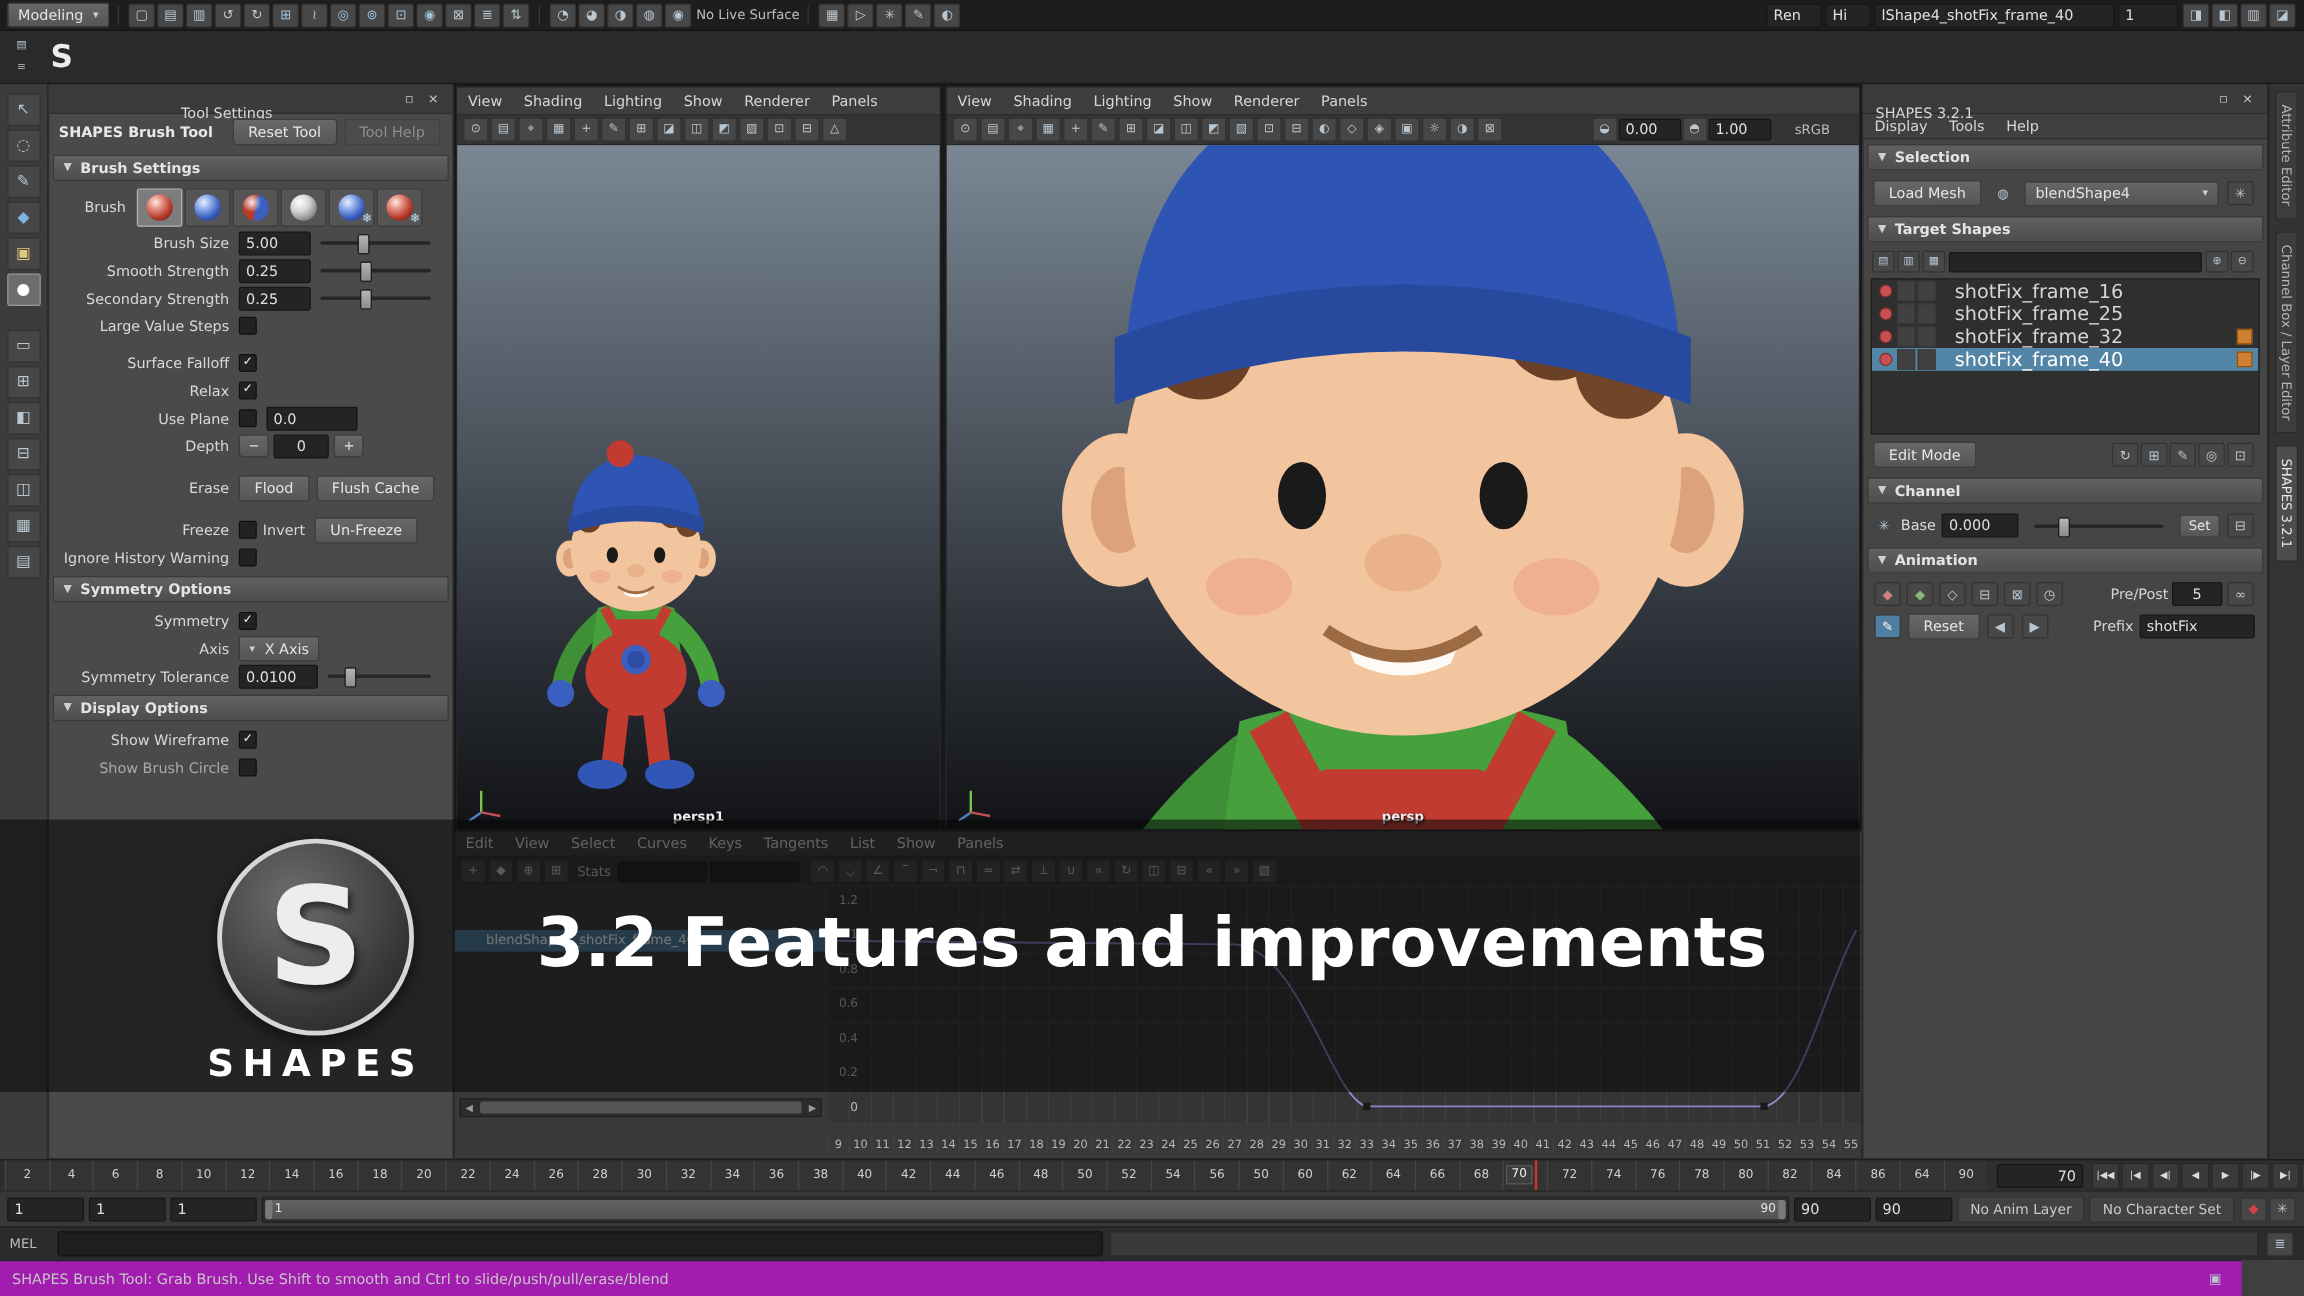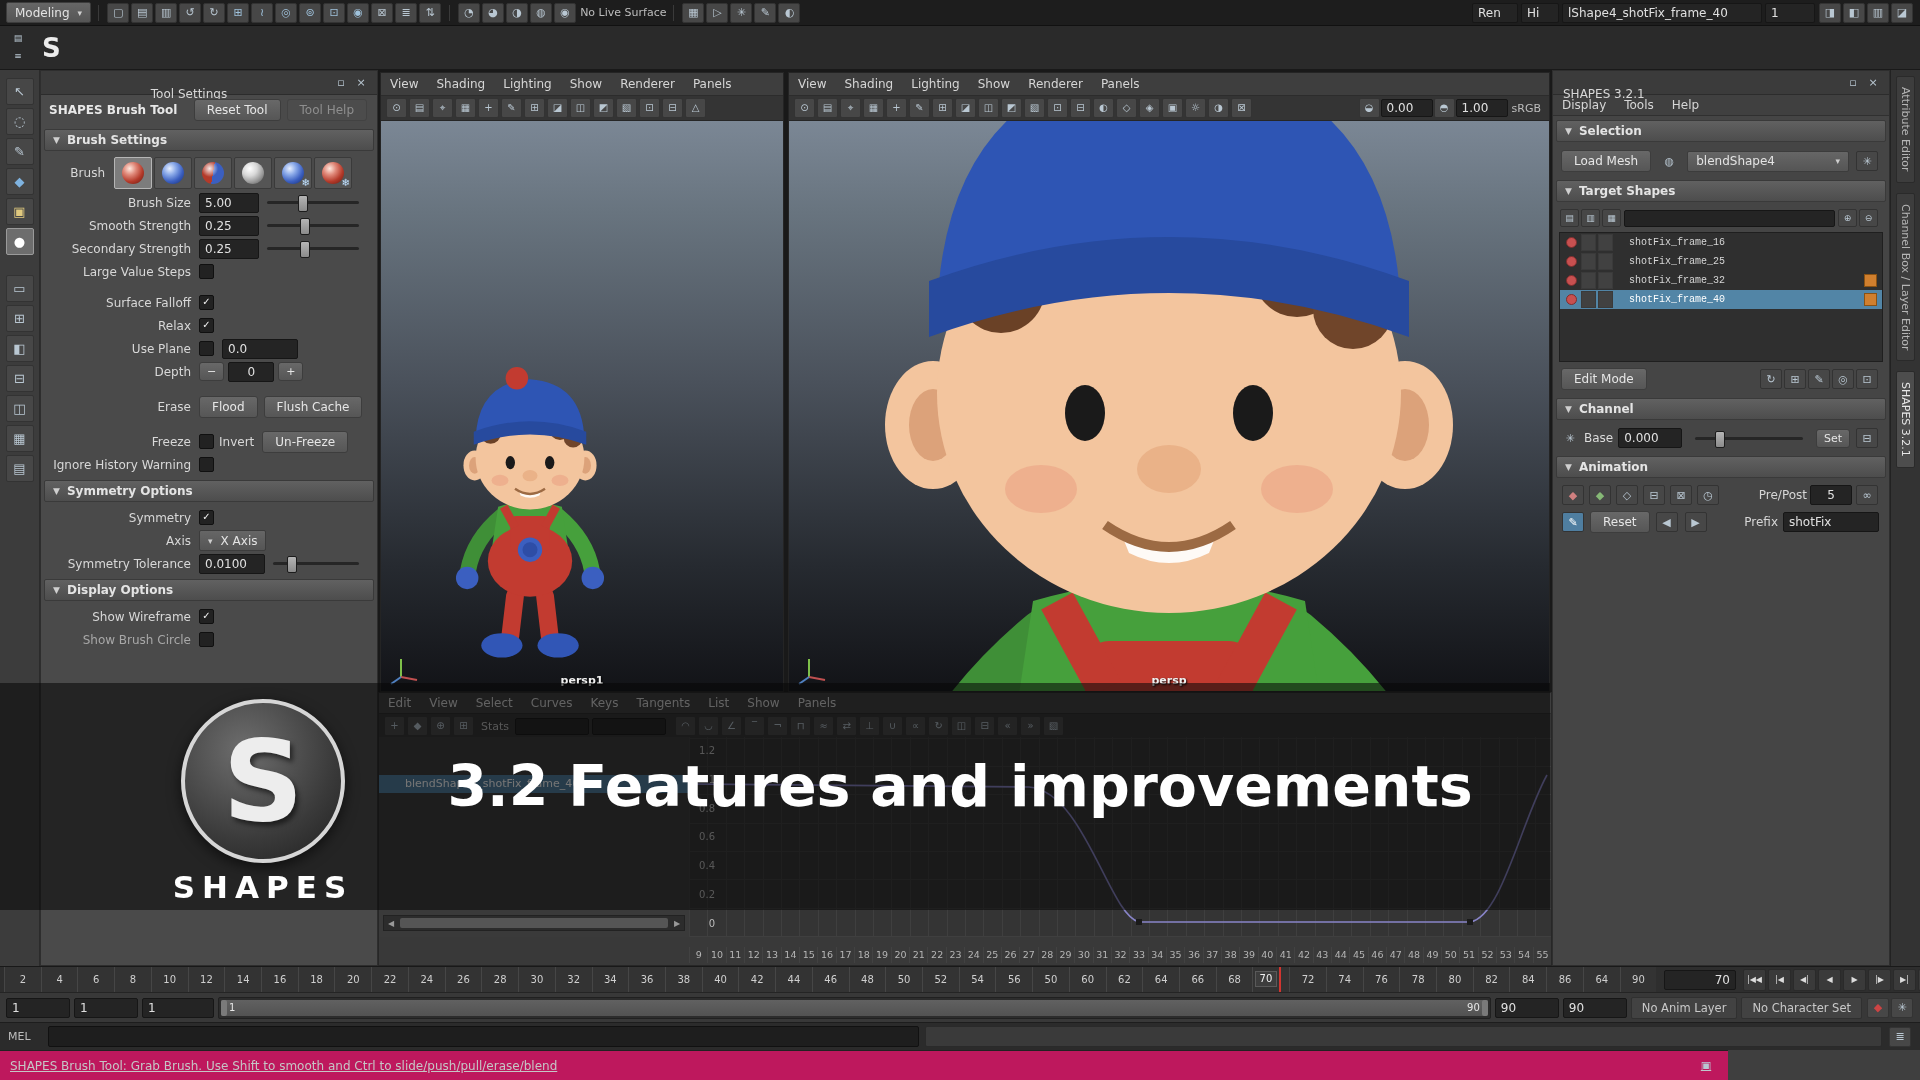--- a/index.html
+++ b/index.html
@@ -65,21 +65,21 @@
   .vp-canvas{flex:1;position:relative;overflow:hidden;
      background:linear-gradient(180deg,#7b8795 0%,#68747f 16%,#4a515b 46%,#262a30 78%,#121317 100%);}
   .persp{position:absolute;bottom:4px;left:0;right:0;text-align:center;color:#f0f0f0;font-size:11px;
          text-shadow:1px 1px 2px #000;font-weight:bold;}
   
   #shapespanel{left:1552px;top:70px;width:338px;height:896px;background:#454545;border:1px solid #2e2e2e;box-sizing:border-box;}
   .trow{display:flex;align-items:center;height:19px;padding:0 2px;color:#d6d6d6;}
   .trow[data-selected="true"]{background:#5285a6;color:#ffffff;}
   .trow .dot{width:9px;height:9px;border-radius:50%;background:#c85050;border:1px solid #7e2e2e;margin:0 4px;flex:none;}
   .trow .cell{width:13px;height:15px;border:1px solid #3a3a3a;background:#414141;margin-right:2px;flex:none;}
-  .trow .tname{flex:1;padding-left:14px;font-size:10px;font-family:Liberation Mono, monospace;}
+  .trow .tname{flex:1;padding-left:14px;font-size:16px;}
   .trow .tag{width:11px;height:11px;flex:none;margin-right:3px;visibility:hidden;background:#d07f2e;border:1px solid #8a5213;}
   .trow[data-tag="true"] .tag{visibility:visible;}
   
   #sidetabs{left:1890px;top:70px;width:30px;height:896px;background:#333;border-left:1px solid #222;
             display:flex;flex-direction:column;align-items:center;padding-top:6px;box-sizing:border-box;gap:10px;}
   .vtab{writing-mode:vertical-rl;font-size:11px;color:#b5b5b5;background:#3d3d3d;border:1px solid #2a2a2a;
         padding:10px 2px;border-radius:2px;}
   .vtab[data-selected="true"]{background:#4d4d4d;color:#e8e8e8;}
   
   #graph{left:378px;top:692px;width:1174px;height:274px;background:#393939;border:1px solid #272727;box-sizing:border-box;}
@@ -129,22 +129,22 @@
           font-size:10px;color:#e8e8e8;}
   #rinner::before,#rinner::after{content:"";position:absolute;top:0;bottom:0;width:6px;background:#7a7a7a;border-radius:2px;}
   #rinner::before{left:0;} #rinner::after{right:0;}
   .flatdd{height:20px;display:inline-flex;align-items:center;padding:0 10px;background:#424242;border:1px solid #303030;
           border-radius:2px;color:#c9c9c9;font-size:11.5px;flex:none;}
   
   #cmdline{left:0;top:1022px;width:1920px;height:28px;background:#2b2b2b;display:flex;align-items:center;
            gap:6px;padding:0 8px;box-sizing:border-box;border-top:1px solid #1d1d1d;}
   #cmdinput{flex:1;height:19px;background:#1e1e1e;border:1px solid #111;border-radius:2px;}
   #cmdout{flex:1.1;height:19px;background:#3a3a3a;border:1px solid #2a2a2a;border-radius:2px;}
-  #helpline{left:0;top:1050px;width:1728px;height:30px;background:#be185d;display:flex;align-items:center;
-            padding:0 10px;box-sizing:border-box;border-top:1px solid #222;color:#c6c6c6;text-decoration:underline;}
+  #helpline{left:0;top:1050px;width:1868px;height:30px;background:#a21caf;display:flex;align-items:center;
+            padding:0 10px;box-sizing:border-box;border-top:1px solid #222;color:#c6c6c6;}
   .spacer{flex:1;}
   .smtxt{font-size:11px;color:#bdbdbd;flex:none;}
 </style>
 </head>
 <body>
 
 <div id="app">
 
   <svg width="0" height="0" style="position:absolute">
     <defs>
@@ -476,21 +476,21 @@
           <span class="ic">▣</span>
           <span class="ic">☼</span>
           <span class="ic">◑</span>
           <span class="ic">⊠</span>
         </span>
       <span class="spacer"></span>
       <span class="ic">◒</span>
       <span class="fld" style="width:40px;height:16px">0.00</span>
       <span class="ic">◓</span>
       <span class="fld" style="width:40px;height:16px">1.00</span>
-      <span class="smtxt" style="margin:0 4px">sRGB</span>
+      <span class="smtxt" style="margin:0 20px">sRGB</span>
     </div>
     <div class="vp-canvas">
       <svg width="800" height="1280" viewBox="0 0 200 320" style="position:absolute;left:-20px;top:-120px">
           <use href="#elf"></use>
         </svg>
       <svg width="40" height="40" style="position:absolute;left:8px;bottom:4px">
         <line x1="12" y1="30" x2="12" y2="12" stroke="#7ec04a" stroke-width="2"></line>
         <line x1="12" y1="30" x2="28" y2="33" stroke="#c05050" stroke-width="2"></line>
         <line x1="12" y1="30" x2="2" y2="37" stroke="#5080c0" stroke-width="2"></line>
       </svg>

